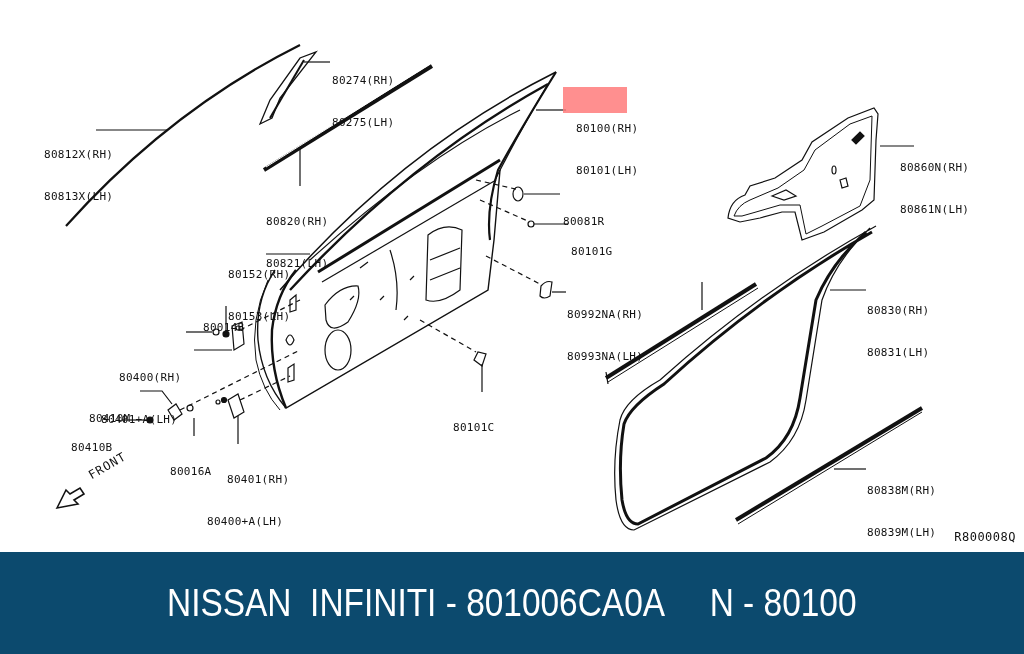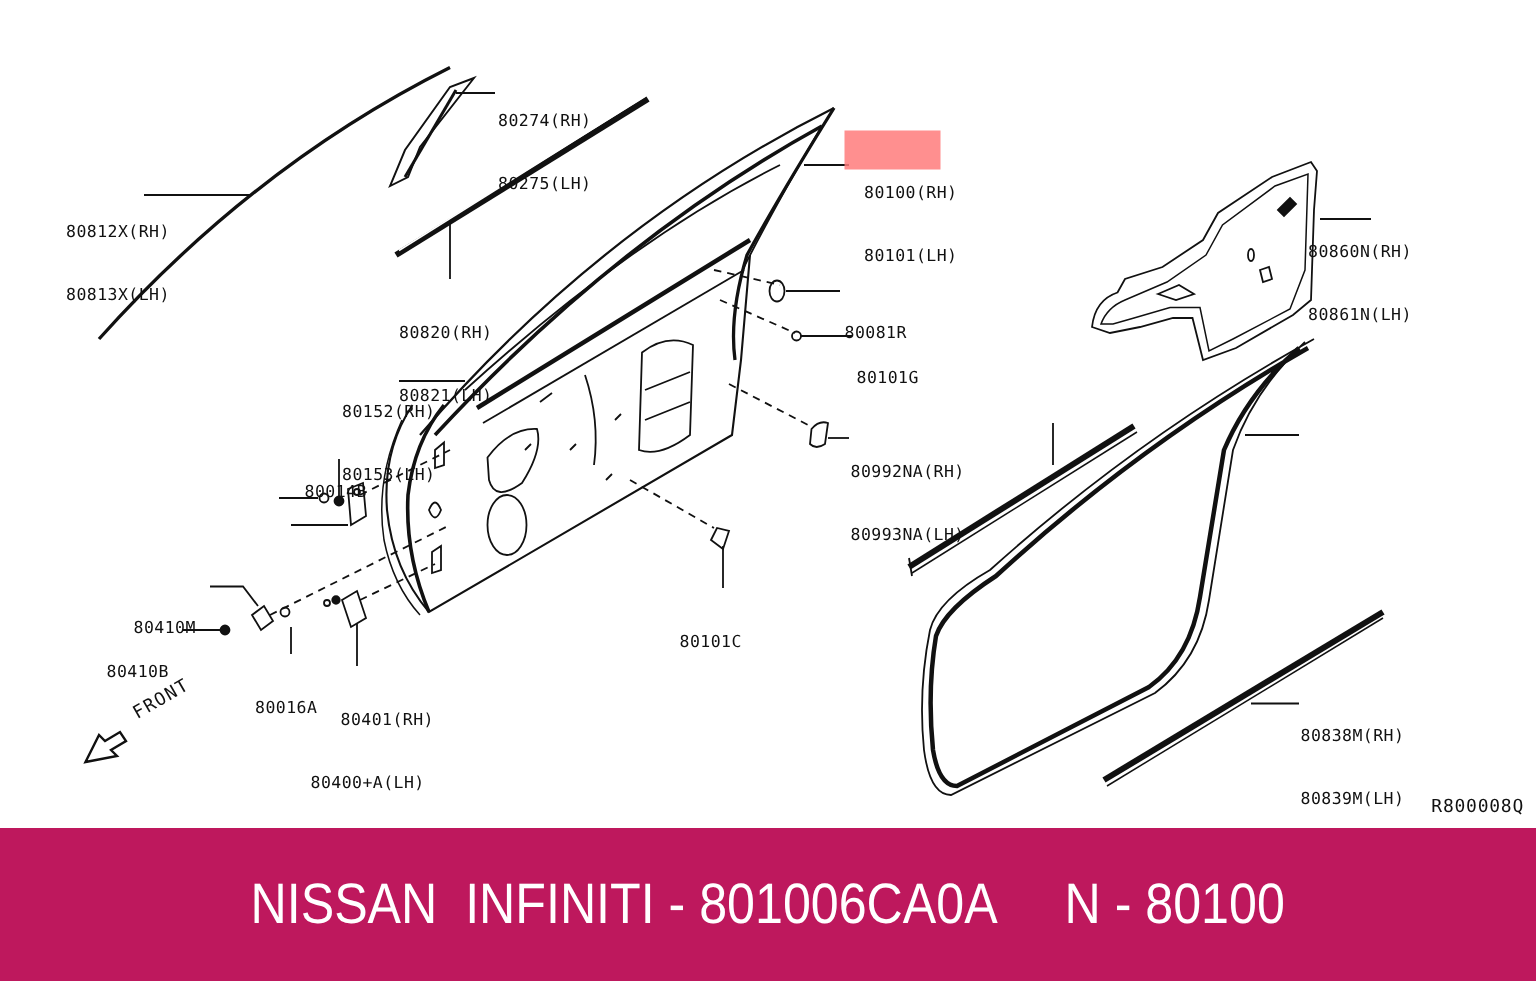--- a/index.html
+++ b/index.html
@@ -4,21 +4,21 @@
 <style>
   html,body{margin:0;padding:0;background:#fff;}
   body{width:1024px;height:654px;position:relative;overflow:hidden;font-family:"DejaVu Sans Mono","Liberation Mono",monospace;}
   #diagram{position:absolute;left:0;top:0;width:1024px;height:648px;background:#fff;}
   #diagram svg{position:absolute;left:0;top:0;}
   .lbl{position:absolute;font-family:"DejaVu Sans Mono","Liberation Mono",monospace;font-size:11px;line-height:14px;color:#111;white-space:pre;letter-spacing:0.3px;}
   .lbl span{display:block;}
   .hl{position:absolute;background:#ff7b7b;opacity:0.85;}
   .ref{position:absolute;right:8px;top:530px;font-family:"DejaVu Sans Mono","Liberation Mono",monospace;font-size:12px;color:#111;letter-spacing:0.5px;}
   .front{position:absolute;left:86px;top:470px;font-family:"DejaVu Sans Mono","Liberation Mono",monospace;font-size:12px;transform:rotate(-30deg);transform-origin:left top;color:#111;letter-spacing:1px;}
-  #footer{position:absolute;left:0;top:552px;width:1024px;height:102px;background:#be185d;display:flex;align-items:center;justify-content:center;}
+  #footer{position:absolute;left:0;top:552px;width:1024px;height:102px;background:#0c4a6e;display:flex;align-items:center;justify-content:center;}
   #footer .ft{color:#fff;font-family:"Liberation Sans",sans-serif;font-size:38px;letter-spacing:0px;transform:scaleX(0.88);white-space:pre;}
 </style>
 </head>
 <body>
 
 <div id="diagram">
   <svg width="1024" height="552" viewBox="0 0 1024 552" fill="none" stroke="#111" stroke-width="1.2">
 
     <path d="M66 226 Q170 110 300 45" stroke-width="2.2"></path>
 
@@ -141,39 +141,47 @@
     <span>80152(RH)</span>
     <span>80153(LH)</span>
   </div>
   <div class="lbl" style="left:567px;top:280px;">
     <span>80992NA(RH)</span>
     <span>80993NA(LH)</span>
   </div>
   <div class="lbl" style="left:203px;top:293px;">
     <span>80014B</span>
   </div>
+  <div class="lbl" style="left:101px;top:343px;">
+    <span style="padding-left:18px;">80400(RH)</span>
+    <span>80401+A(LH)</span>
+  </div>
   <div class="lbl" style="left:89px;top:384px;">
     <span>80410M</span>
   </div>
   <div class="lbl" style="left:71px;top:413px;">
     <span>80410B</span>
   </div>
   <div class="lbl" style="left:170px;top:437px;">
     <span>80016A</span>
   </div>
   <div class="lbl" style="left:207px;top:445px;">
     <span style="padding-left:20px;">80401(RH)</span>
     <span>80400+A(LH)</span>
   </div>
   <div class="lbl" style="left:453px;top:393px;">
     <span>80101C</span>
   </div>
-  <div class="lbl" style="left:872px;top:133px;">
+  <div class="lbl" style="left:900px;top:133px;">
     <span>80860N(RH)</span>
     <span>80861N(LH)</span>
+  </div>
+  <div class="lbl" style="left:867px;top:276px;">
+    <span>80830(RH)</span>
+    <span>80831(LH)</span>
   </div>
   <div class="lbl" style="left:867px;top:456px;">
     <span>80838M(RH)</span>
     <span>80839M(LH)</span>
   </div>
 
   <div class="front">FRONT</div>
   <div class="ref">R800008Q</div>
 </div>
 

